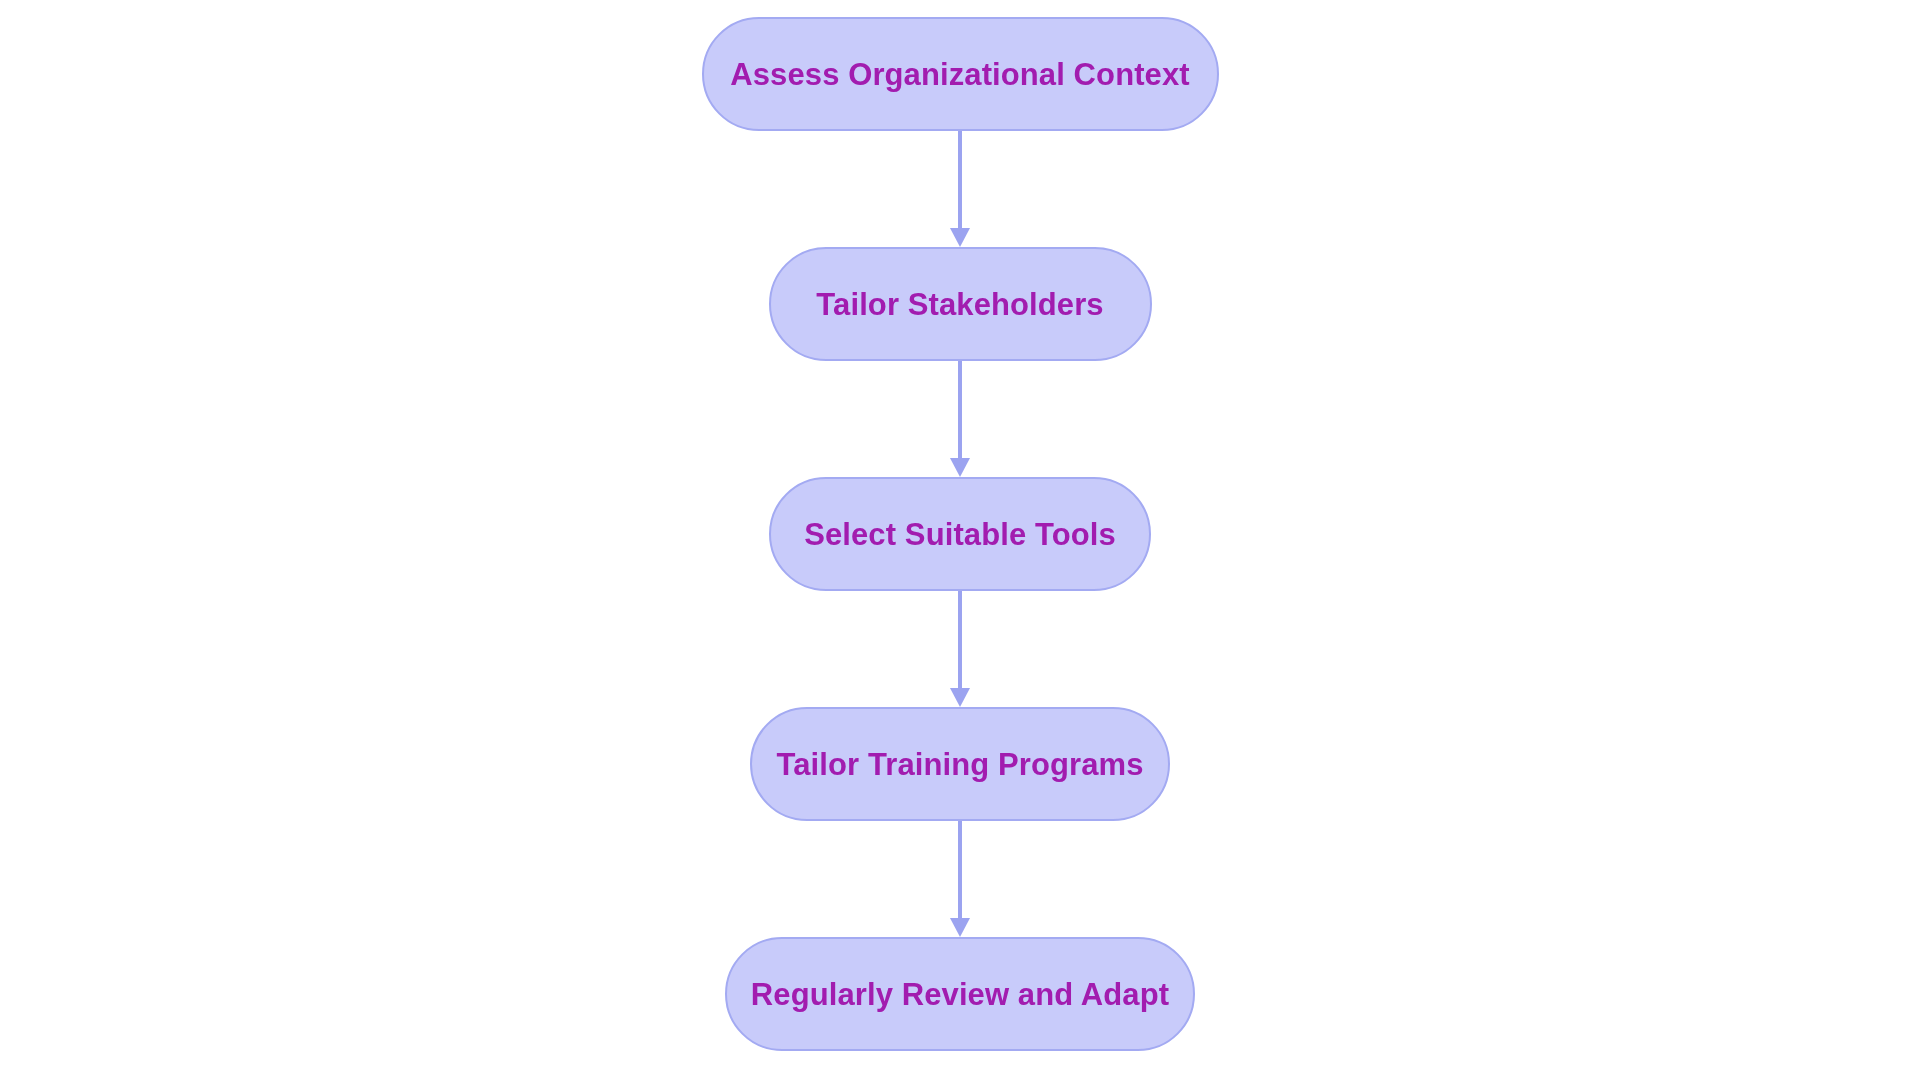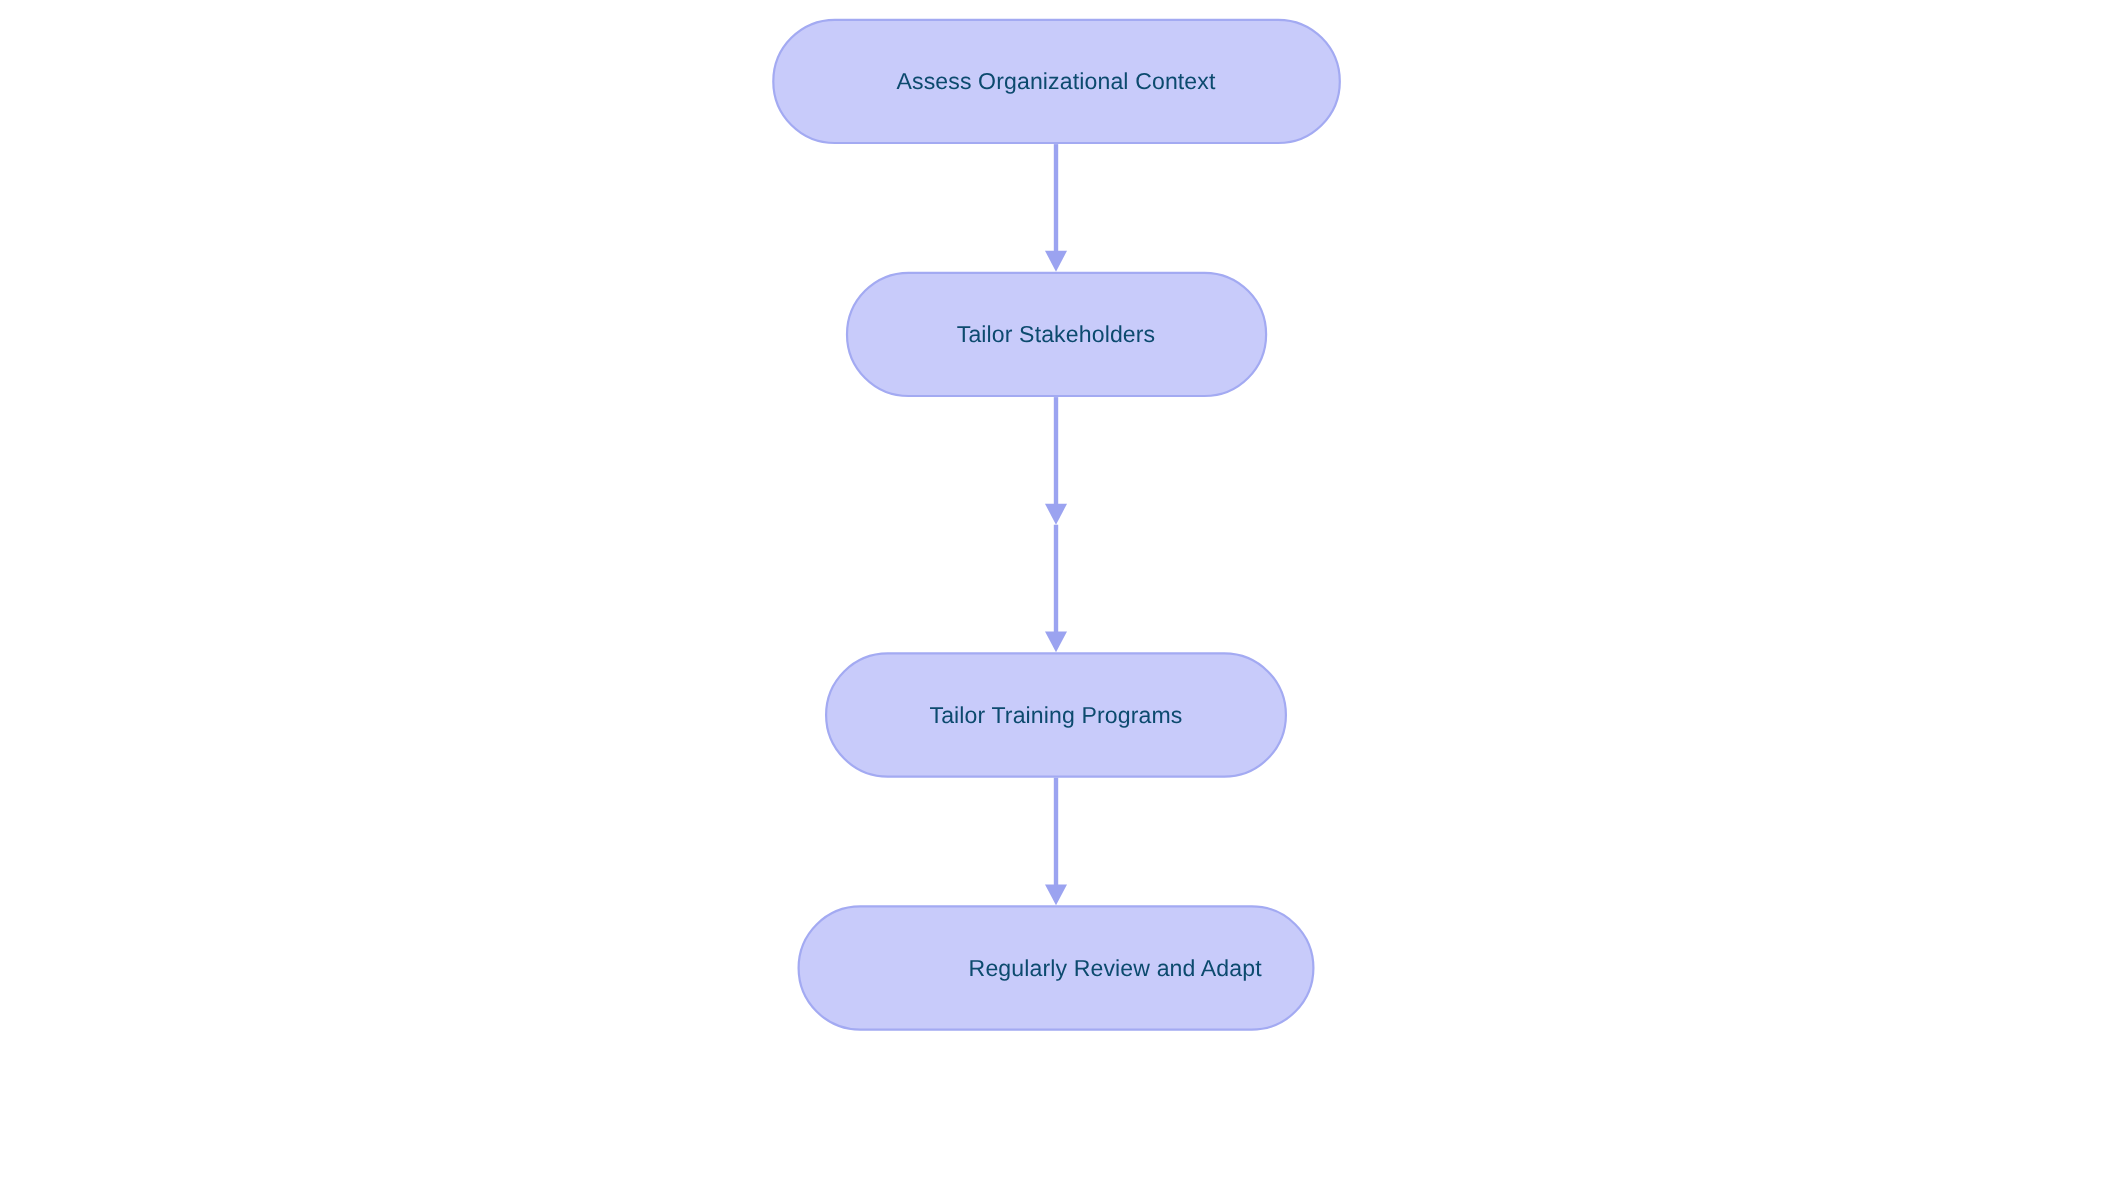--- a/index.html
+++ b/index.html
@@ -35,23 +35,23 @@
     background: #c8cbfa;
     border: 2px solid #a3aaf2;
     border-radius: 57px;
     display: flex;
     align-items: center;
     justify-content: center;
     padding: 0 46px;
     white-space: nowrap;
   }
   .node-label {
-    color: #0c4a6e;
-    font-size: 21px;
-    font-weight: 400;
+    color: #a21caf;
+    font-size: 31px;
+    font-weight: 700;
     letter-spacing: 0.1px;
     line-height: 1;
     font-family: "Liberation Sans", sans-serif;
   }
   .connector {
     width: 24px;
     height: 116px;
     position: relative;
     display: block;
   }
@@ -89,37 +89,40 @@
       <span class="node-label">Tailor Stakeholders</span>
     </div>
 
     <div class="connector">
       <svg viewBox="0 0 24 116" xmlns="http://www.w3.org/2000/svg" aria-hidden="true">
         <line x1="12" y1="0" x2="12" y2="98" stroke="#9ba3f0" stroke-width="4"></line>
         <polygon points="12,116 2,97 22,97" fill="#9ba3f0"></polygon>
       </svg>
     </div>
 
+    <div class="node" style="width:382px;">
+      <span class="node-label">Select Suitable Tools</span>
+    </div>
 
     <div class="connector">
       <svg viewBox="0 0 24 116" xmlns="http://www.w3.org/2000/svg" aria-hidden="true">
         <line x1="12" y1="0" x2="12" y2="98" stroke="#9ba3f0" stroke-width="4"></line>
         <polygon points="12,116 2,97 22,97" fill="#9ba3f0"></polygon>
       </svg>
     </div>
 
     <div class="node" style="width:420px;">
       <span class="node-label">Tailor Training Programs</span>
     </div>
 
     <div class="connector">
       <svg viewBox="0 0 24 116" xmlns="http://www.w3.org/2000/svg" aria-hidden="true">
         <line x1="12" y1="0" x2="12" y2="98" stroke="#9ba3f0" stroke-width="4"></line>
         <polygon points="12,116 2,97 22,97" fill="#9ba3f0"></polygon>
       </svg>
     </div>
 
-    <div class="node" style="width:470px;justify-content:flex-end;">
+    <div class="node" style="width:470px;">
       <span class="node-label">Regularly Review and Adapt</span>
     </div>
 
   </div>
 </div>
 
 </body></html>

